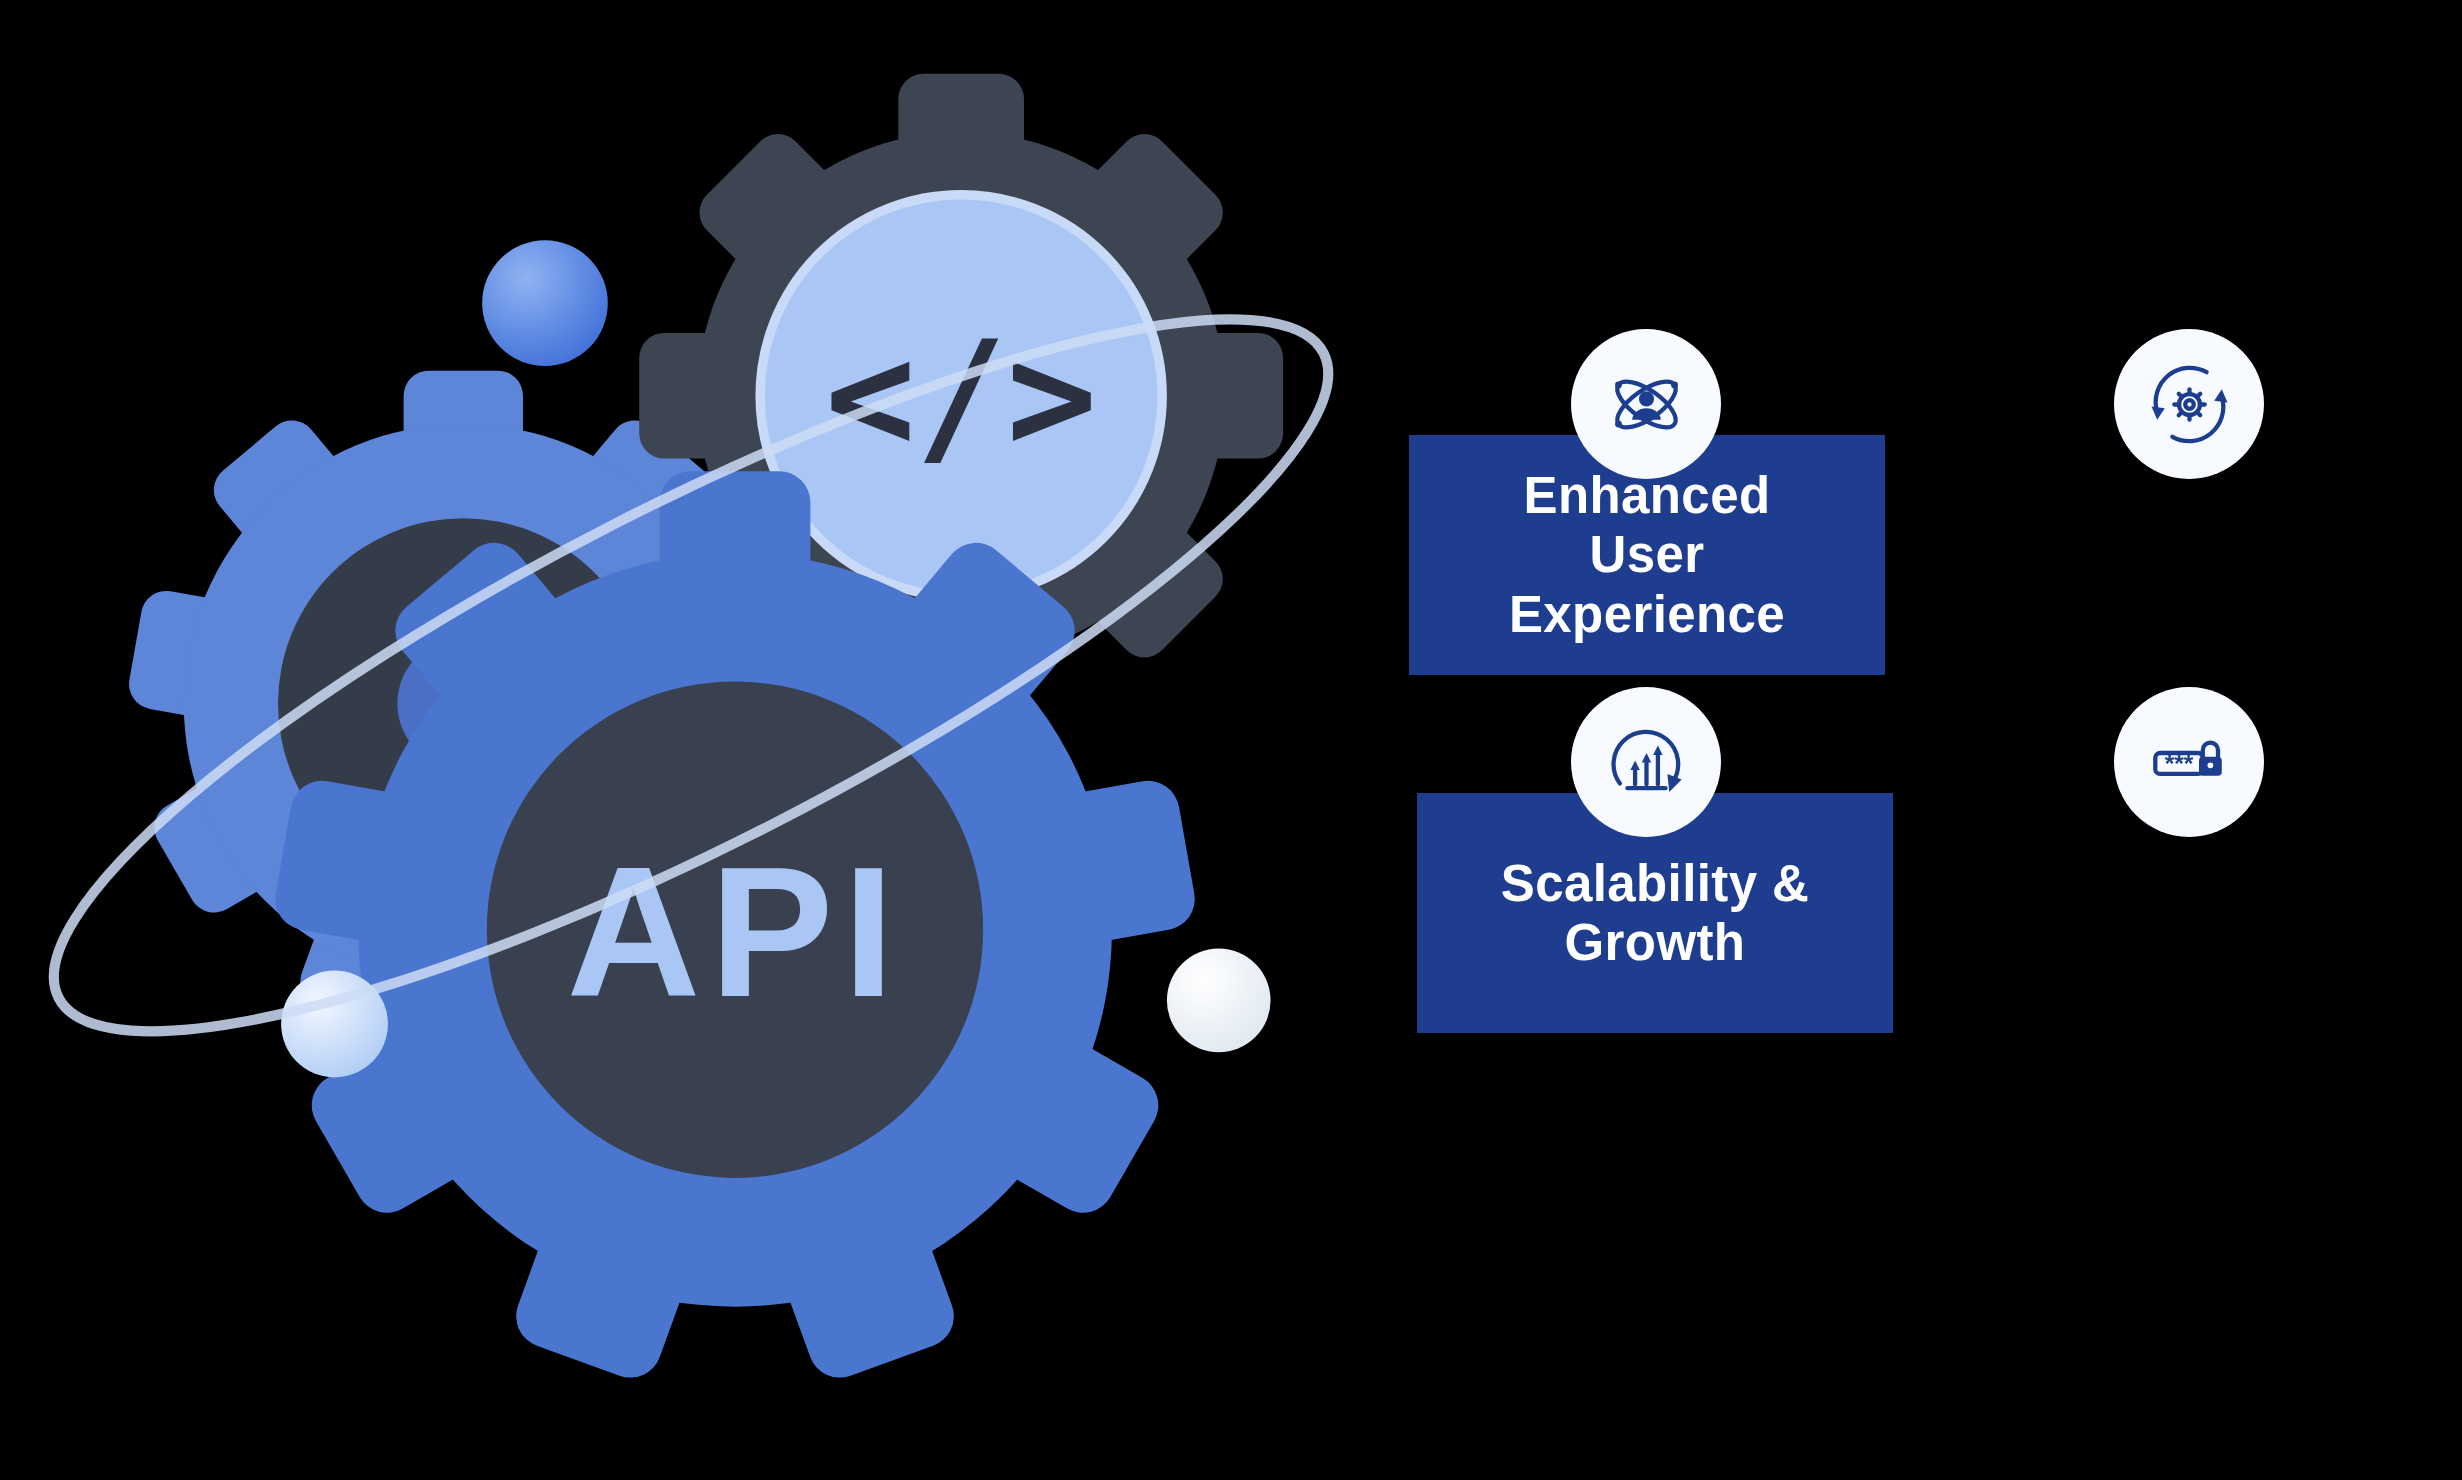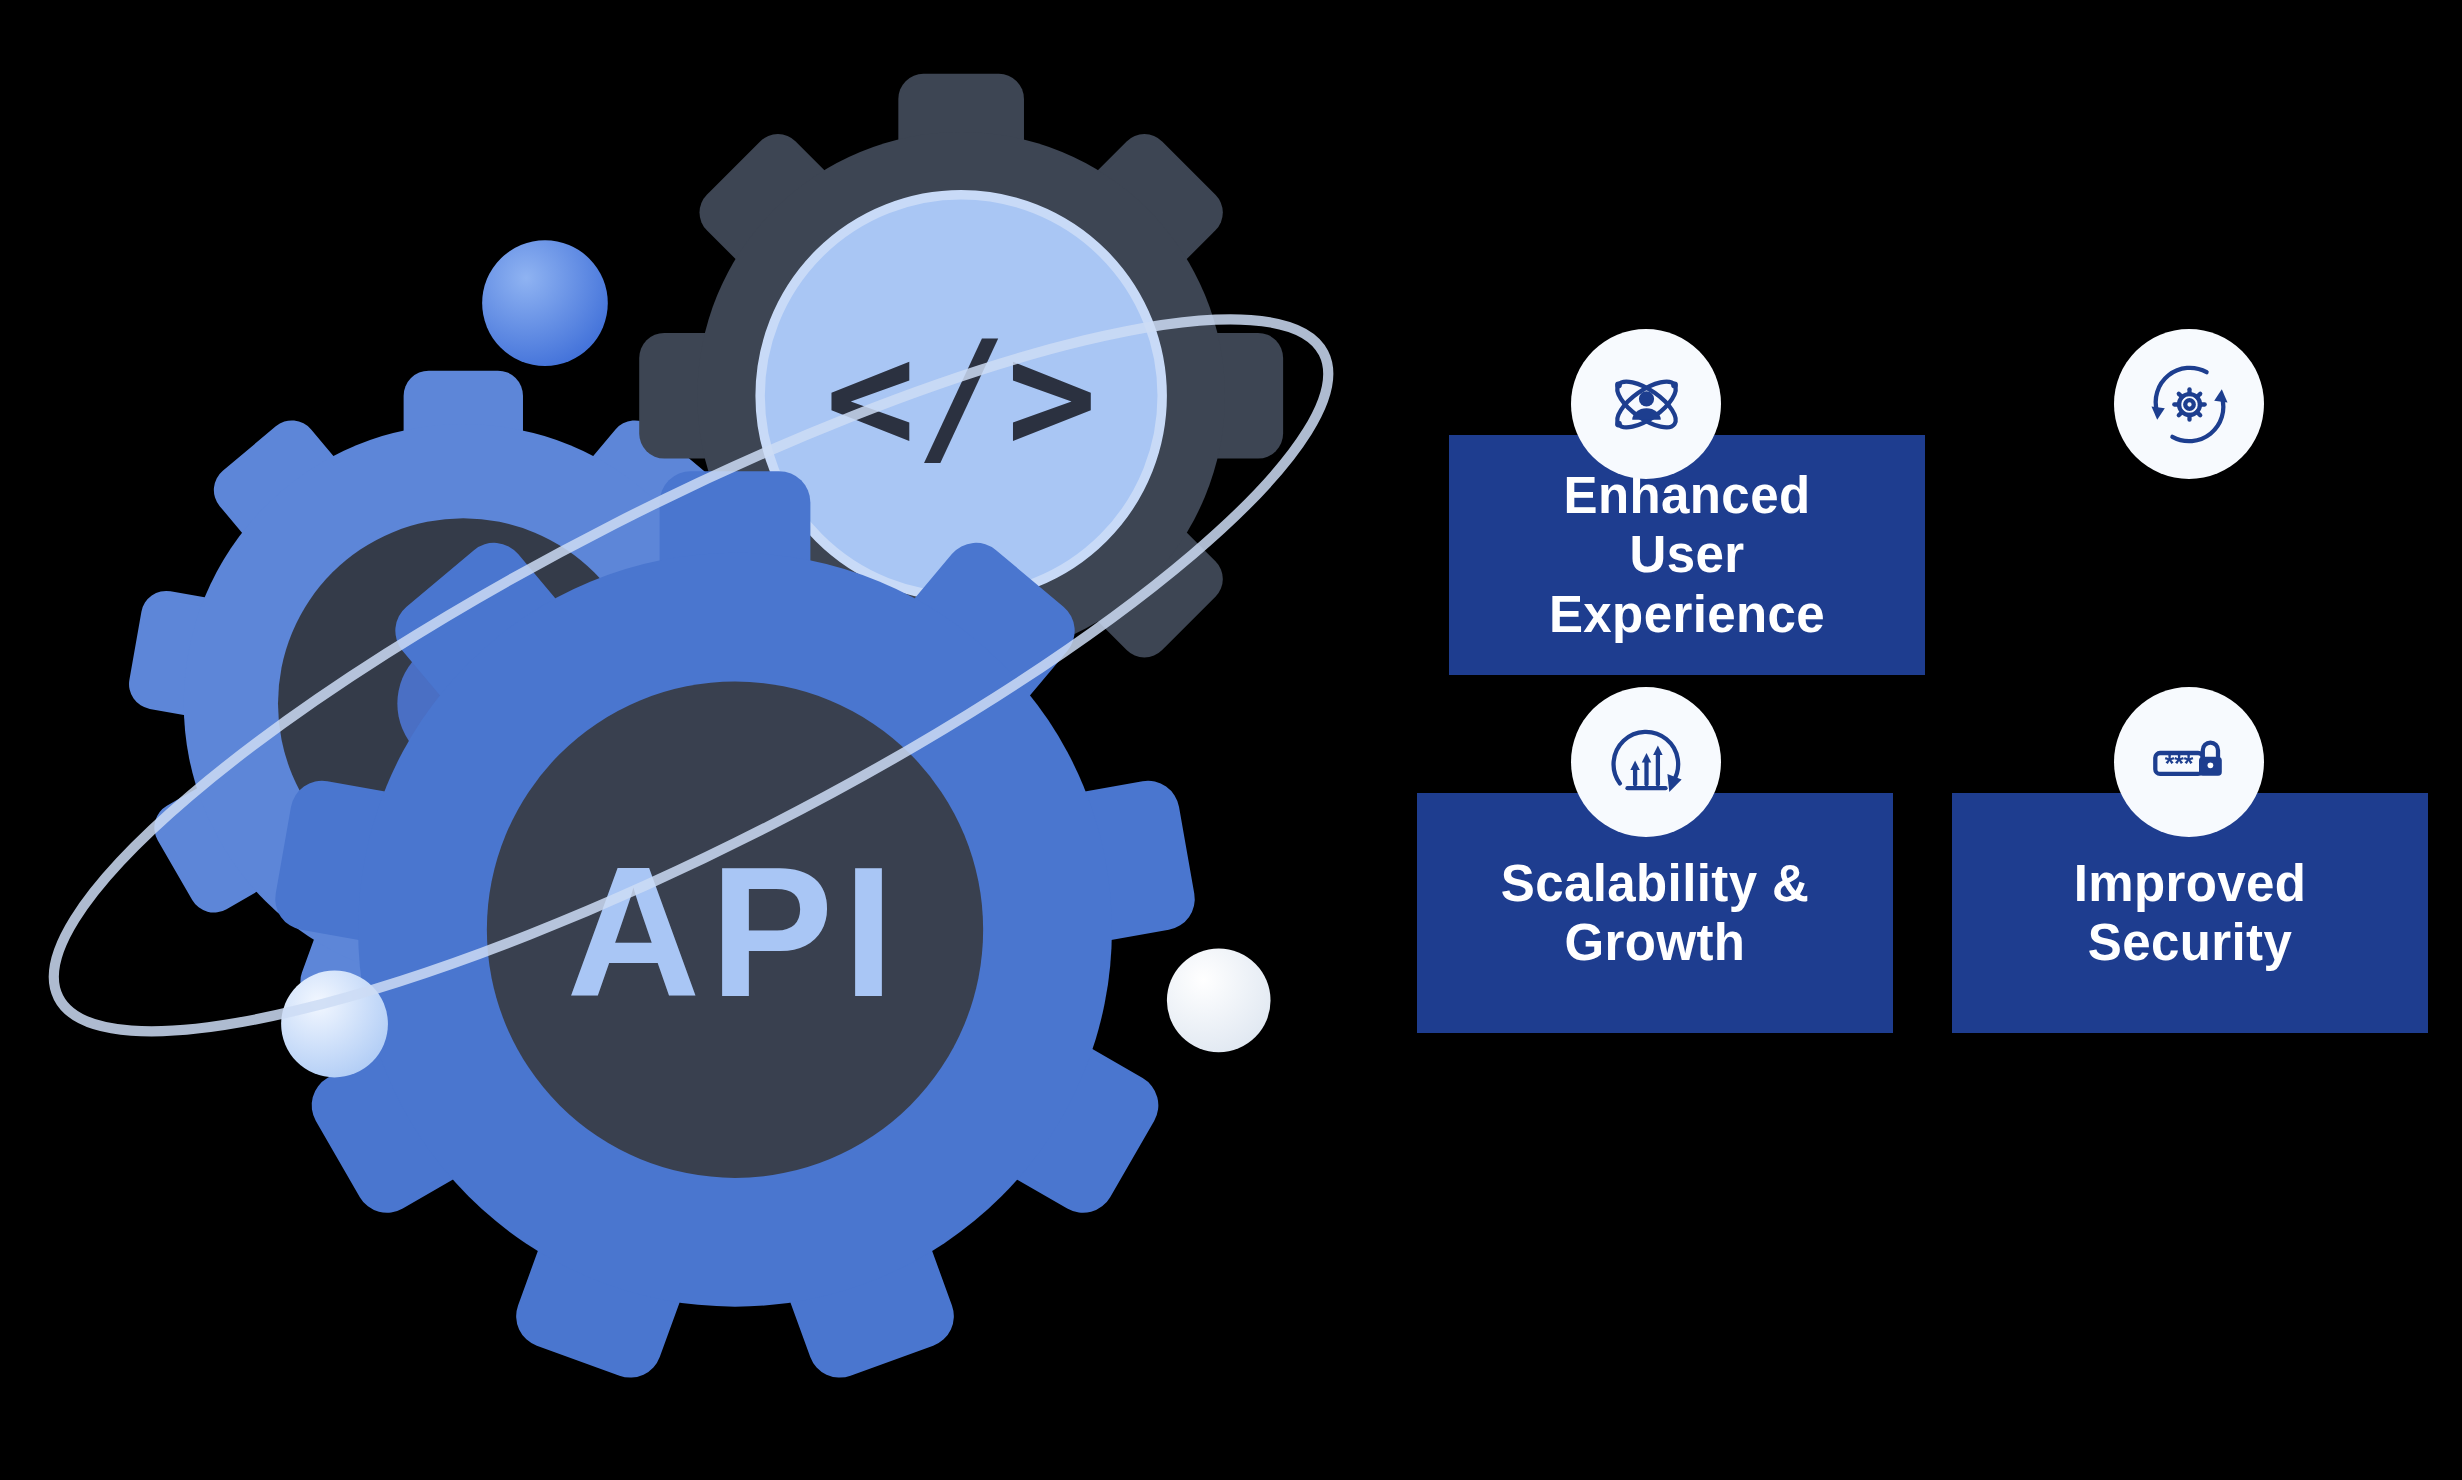--- a/index.html
+++ b/index.html
@@ -22,21 +22,21 @@
     text-align:center;
   }
   .card-text{
     color:#ffffff;
     font-weight:700;
     font-size:51px;
     line-height:1.16;
     letter-spacing:0.4px;
     white-space:pre-line;
   }
-  .card1{left:1409px;top:435px;margin-left:40px;}
+  .card1{left:1409px;top:435px;}
   .card2{left:1952px;top:435px;}
   .card3{left:1409px;top:793px;margin-left:8px;}
   .card4{left:1952px;top:793px;}
   .icon-circle{
     position:absolute;
     width:150px;height:150px;
     border-radius:50%;
     background:#f7fafe;
     display:flex;align-items:center;justify-content:center;
   }
@@ -131,24 +131,20 @@
 User
 Experience</div>
   </div>
 
 
   <div class="card card3">
     <div class="card-text">Scalability &amp;
 Growth</div>
   </div>
 
-  <div class="card card4">
-    <div class="card-text">Improved
-Security</div>
-  </div>
 
   <div class="icon-circle ic1">
     <svg viewBox="0 0 100 100">
       <ellipse class="stroke" cx="50" cy="50" rx="36" ry="15" transform="rotate(-35 50 50)"></ellipse>
       <ellipse class="stroke" cx="50" cy="50" rx="36" ry="15" transform="rotate(35 50 50)"></ellipse>
       <circle class="fillb" cx="79.5" cy="29.4" r="3.6"></circle>
       <circle class="fillb" cx="20.5" cy="70.6" r="3.6"></circle>
       <circle class="fillb" cx="20.5" cy="29.4" r="3.6"></circle>
       <circle class="fillb" cx="50" cy="44" r="8"></circle>
       <path class="fillb" d="M35,66 a15,12 0 0 1 30,0 z"></path>

